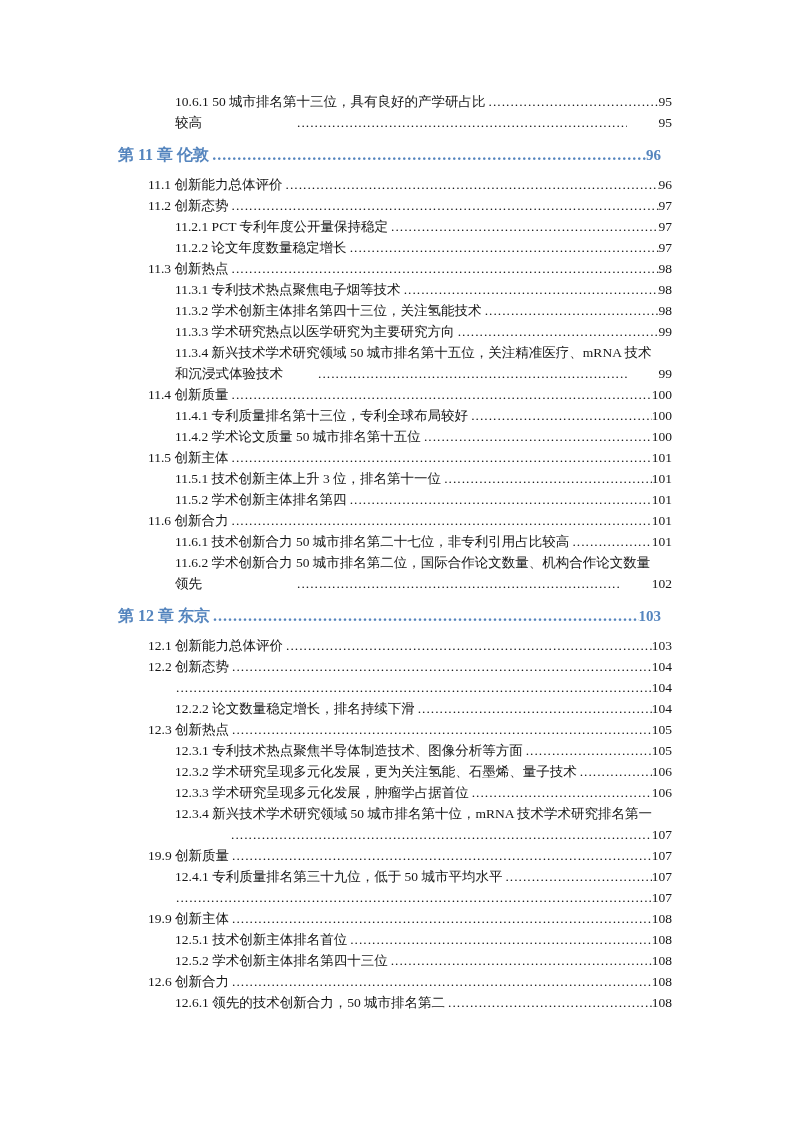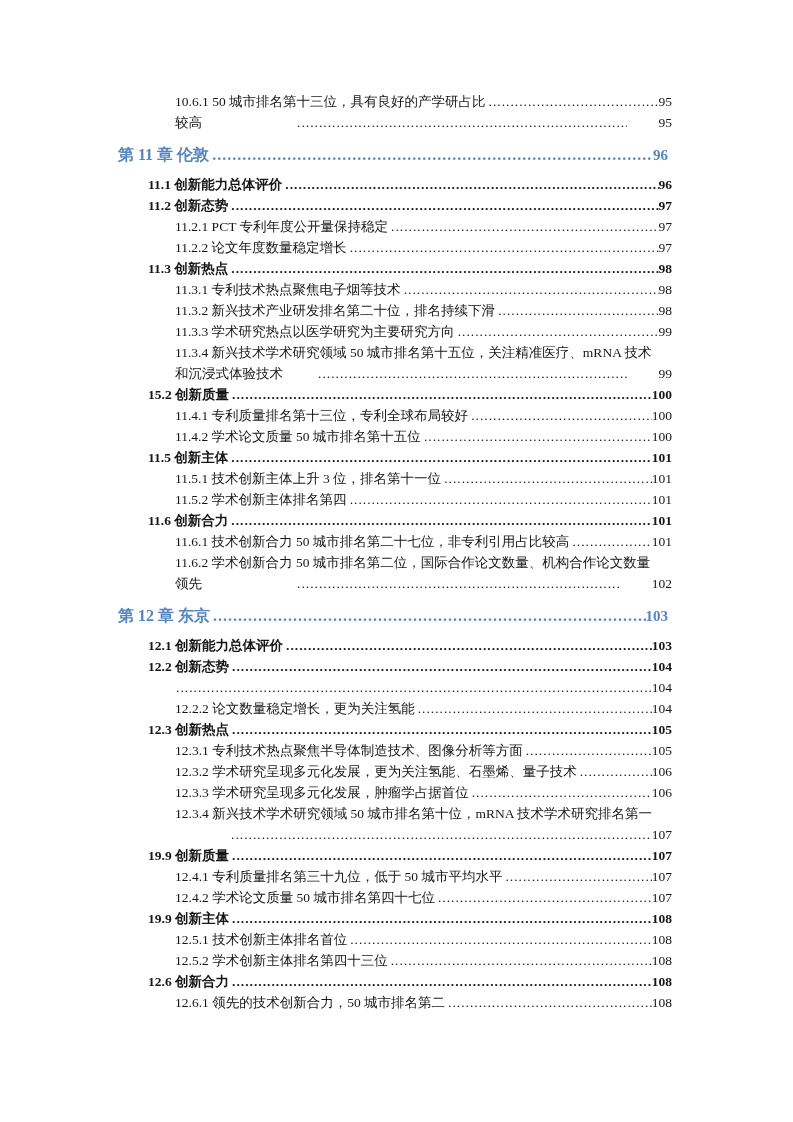--- a/index.html
+++ b/index.html
@@ -12,42 +12,42 @@
     font-family:"Liberation Serif","DejaVu Serif",serif;
     color:#161616;
     overflow:hidden;
   }
   .row{
     display:flex;
     align-items:baseline;
     line-height:21px;
     font-size:13.5px;
   }
-  .lvl2{padding-left:30px;font-weight:bold;}
+  .lvl2{padding-left:30px;}
   .lvl3{padding-left:57px;}
   .contline{padding-left:57px;gap:32px;}
   .dotsline{padding-left:112px;}
   .t{flex:0 0 auto;margin-right:2px;white-space:nowrap;}
   .firstline .t{margin-right:0;}
   .gap{flex:0 0 28px;}
   .dots{
     flex:1 1 auto;
     overflow:hidden;
     white-space:nowrap;
     letter-spacing:1px;
     margin-left:1px;
     min-width:6px;
   }
   .pg{flex:0 0 auto;white-space:nowrap;}
   .chapter{
     font-weight:700;
     color:var(--accent,#5585BE);
     font-size:16px;
     line-height:24px;
-    margin:10px 4px 7px 0;
+    margin:10px 11px 7px 0;
   }
   .chapter .pg{font-size:15px;}
 </style>
 </head>
 <body>
 
 <div class="page">
   <div>
       <div class="row lvl3">
         <span class="t">10.6.1 50 城市排名第十三位，具有良好的产学研占比</span>
@@ -89,39 +89,39 @@
         <span class="t">11.3 创新热点</span>
         <span class="dots">................................................................................................................................................................................................................................................</span>
         <span class="pg">98</span>
       </div>
       <div class="row lvl3">
         <span class="t">11.3.1 专利技术热点聚焦电子烟等技术</span>
         <span class="dots">................................................................................................................................................................................................................................................</span>
         <span class="pg">98</span>
       </div>
       <div class="row lvl3">
-        <span class="t">11.3.2 新兴技术产业研发排名第二十位，排名持续下滑</span>
+        <span class="t">11.3.2 学术创新主体排名第四十三位，关注氢能技术</span>
         <span class="dots">................................................................................................................................................................................................................................................</span>
         <span class="pg">98</span>
       </div>
       <div class="row lvl3">
         <span class="t">11.3.3 学术研究热点以医学研究为主要研究方向</span>
         <span class="dots">................................................................................................................................................................................................................................................</span>
         <span class="pg">99</span>
       </div>
       <div class="row lvl3 firstline">
         <span class="t full">11.3.4 新兴技术学术研究领域 50 城市排名第十五位，关注精准医疗、mRNA 技术</span>
       </div>
       <div class="row contline">
         <span class="t">和沉浸式体验技术</span>
         <span class="dots">................................................................................................................................................................................................................................................</span>
         <span class="pg">99</span>
       </div>
       <div class="row lvl2">
-        <span class="t">15.2 创新质量</span>
+        <span class="t">11.4 创新质量</span>
         <span class="dots">................................................................................................................................................................................................................................................</span>
         <span class="pg">100</span>
       </div>
       <div class="row lvl3">
         <span class="t">11.4.1 专利质量排名第十三位，专利全球布局较好</span>
         <span class="dots">................................................................................................................................................................................................................................................</span>
         <span class="pg">100</span>
       </div>
       <div class="row lvl3">
         <span class="t">11.4.2 学术论文质量 50 城市排名第十五位</span>
@@ -175,21 +175,21 @@
       <div class="row lvl2">
         <span class="t">12.2 创新态势</span>
         <span class="dots">................................................................................................................................................................................................................................................</span>
         <span class="pg">104</span>
       </div>
       <div class="row lvl3">
         <span class="dots">................................................................................................................................................................................................................................................</span>
         <span class="pg">104</span>
       </div>
       <div class="row lvl3">
-        <span class="t">12.2.2 论文数量稳定增长，更为关注氢能</span>
+        <span class="t">12.2.2 论文数量稳定增长，排名持续下滑</span>
         <span class="dots">................................................................................................................................................................................................................................................</span>
         <span class="pg">104</span>
       </div>
       <div class="row lvl2">
         <span class="t">12.3 创新热点</span>
         <span class="dots">................................................................................................................................................................................................................................................</span>
         <span class="pg">105</span>
       </div>
       <div class="row lvl3">
         <span class="t">12.3.1 专利技术热点聚焦半导体制造技术、图像分析等方面</span>
@@ -217,21 +217,20 @@
         <span class="t">19.9 创新质量</span>
         <span class="dots">................................................................................................................................................................................................................................................</span>
         <span class="pg">107</span>
       </div>
       <div class="row lvl3">
         <span class="t">12.4.1 专利质量排名第三十九位，低于 50 城市平均水平</span>
         <span class="dots">................................................................................................................................................................................................................................................</span>
         <span class="pg">107</span>
       </div>
       <div class="row lvl3">
-        <span class="t">12.4.2 学术论文质量 50 城市排名第四十七位</span>
         <span class="dots">................................................................................................................................................................................................................................................</span>
         <span class="pg">107</span>
       </div>
       <div class="row lvl2">
         <span class="t">19.9 创新主体</span>
         <span class="dots">................................................................................................................................................................................................................................................</span>
         <span class="pg">108</span>
       </div>
       <div class="row lvl3">
         <span class="t">12.5.1 技术创新主体排名首位</span>

